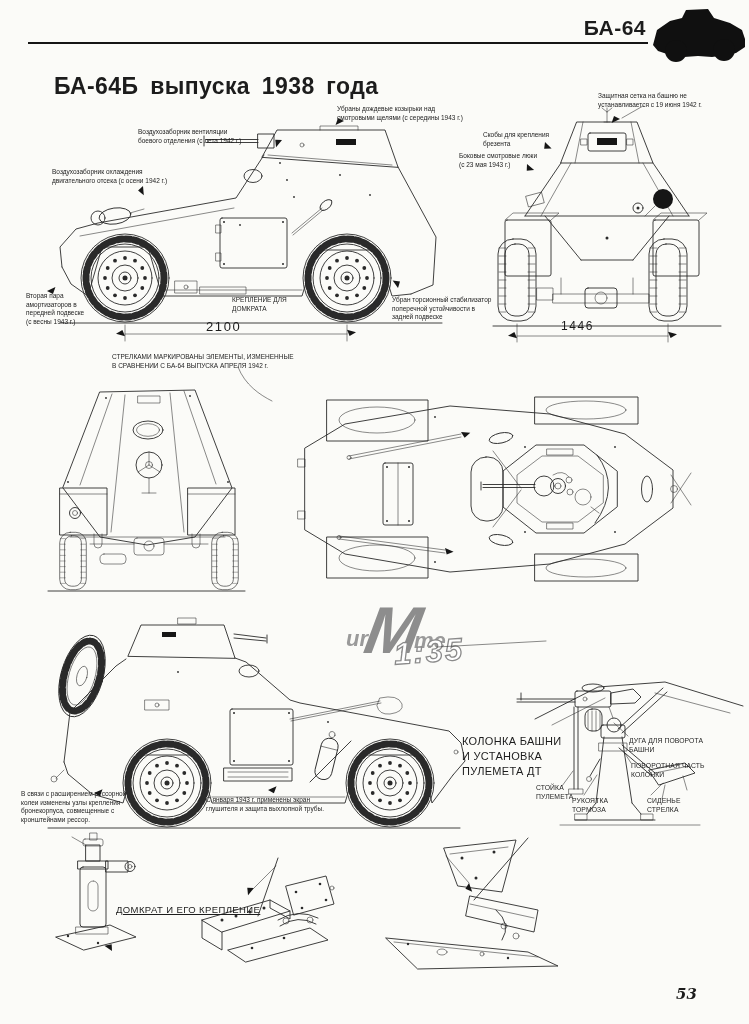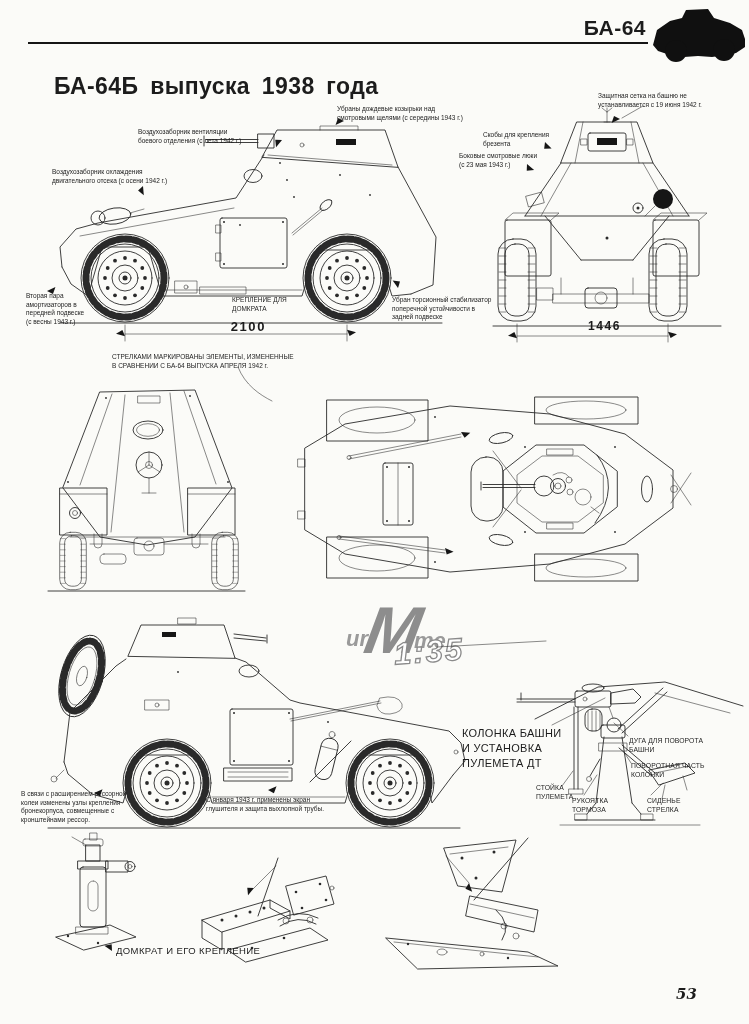--- a/index.html
+++ b/index.html
@@ -8,22 +8,22 @@
   svg.art{position:absolute;left:0;top:0;z-index:1;}
   svg.art *{stroke:#2a2a2a;stroke-width:.9;fill:none;stroke-linecap:round;stroke-linejoin:round;}
   svg.art .f{fill:#161616;stroke:none;}
   svg.art .dot{fill:#2a2a2a;stroke:none;}
   svg.art .thin{stroke-width:.55;}
   svg.art .tread{stroke-width:7;stroke-dasharray:4.5 3.5;}
   svg.art .sil{fill:#101010;stroke:none;}
   .t{position:absolute;z-index:3;white-space:pre-line;color:#1c1c1c;}
   .ann{font-size:6.5px;line-height:1.32;}
   .lbl{font-size:6.8px;line-height:1.3;letter-spacing:.1px;}
-  .dim{font-size:13px;letter-spacing:1.6px;text-align:right;white-space:nowrap;font-weight:bold;}
-  .hsec{font-size:11px;line-height:1.35;letter-spacing:.3px;}
+  .dim{font-size:13px;letter-spacing:1.6px;text-align:left;white-space:nowrap;}
+  .hsec{font-size:11px;line-height:1.35;letter-spacing:.3px;margin-top:8px;}
   .hjack{font-size:9.5px;letter-spacing:.4px;white-space:nowrap;}
   .title{font-size:23px;font-weight:bold;letter-spacing:.4px;word-spacing:5px;white-space:nowrap;}
   .model{font-size:21px;font-weight:bold;letter-spacing:.5px;text-align:right;white-space:nowrap;}
   .pgnum{font-family:"DejaVu Serif",serif;font-style:italic;font-weight:bold;font-size:15px;}
   .rule{position:absolute;left:28px;top:42px;width:620px;height:1.6px;background:#151515;z-index:2;}
   .wm{position:absolute;z-index:0;font-family:"Liberation Sans",sans-serif;}
   .wm-m{left:366px;top:592px;font-size:66px;font-weight:900;font-style:italic;color:#8d8d8d;transform:skewX(-10deg);}
   .wm-fl{left:346px;top:626px;font-size:22px;font-weight:bold;font-style:italic;color:#9a9a9a;}
   .wm-fr{left:414px;top:628px;font-size:22px;font-weight:bold;font-style:italic;color:#9a9a9a;}
   .wm-sc{left:394px;top:634px;font-size:31px;font-weight:bold;font-style:italic;color:#ffffff;
@@ -424,16 +424,16 @@
 БАШНИ</div>
   <div class="t lbl" style="left:631px;top:762px;">ПОВОРОТНАЯ ЧАСТЬ
 КОЛОНКИ</div>
   <div class="t lbl" style="left:536px;top:784px;">СТОЙКА
 ПУЛЕМЕТА</div>
   <div class="t lbl" style="left:572px;top:797px;">РУКОЯТКА
 ТОРМОЗА</div>
   <div class="t lbl" style="left:647px;top:797px;">СИДЕНЬЕ
 СТРЕЛКА</div>
 
-  <div class="t hjack" style="left:116px;top:945px;">ДОМКРАТ И ЕГО КРЕПЛЕНИЕ</div>
+  <div class="t hjack" style="left:116px;top:904px;text-decoration:underline;">ДОМКРАТ И ЕГО КРЕПЛЕНИЕ</div>
   <div class="t pgnum" style="left:676px;top:985px;">53</div>
 
 </div>
 
 </body></html>

